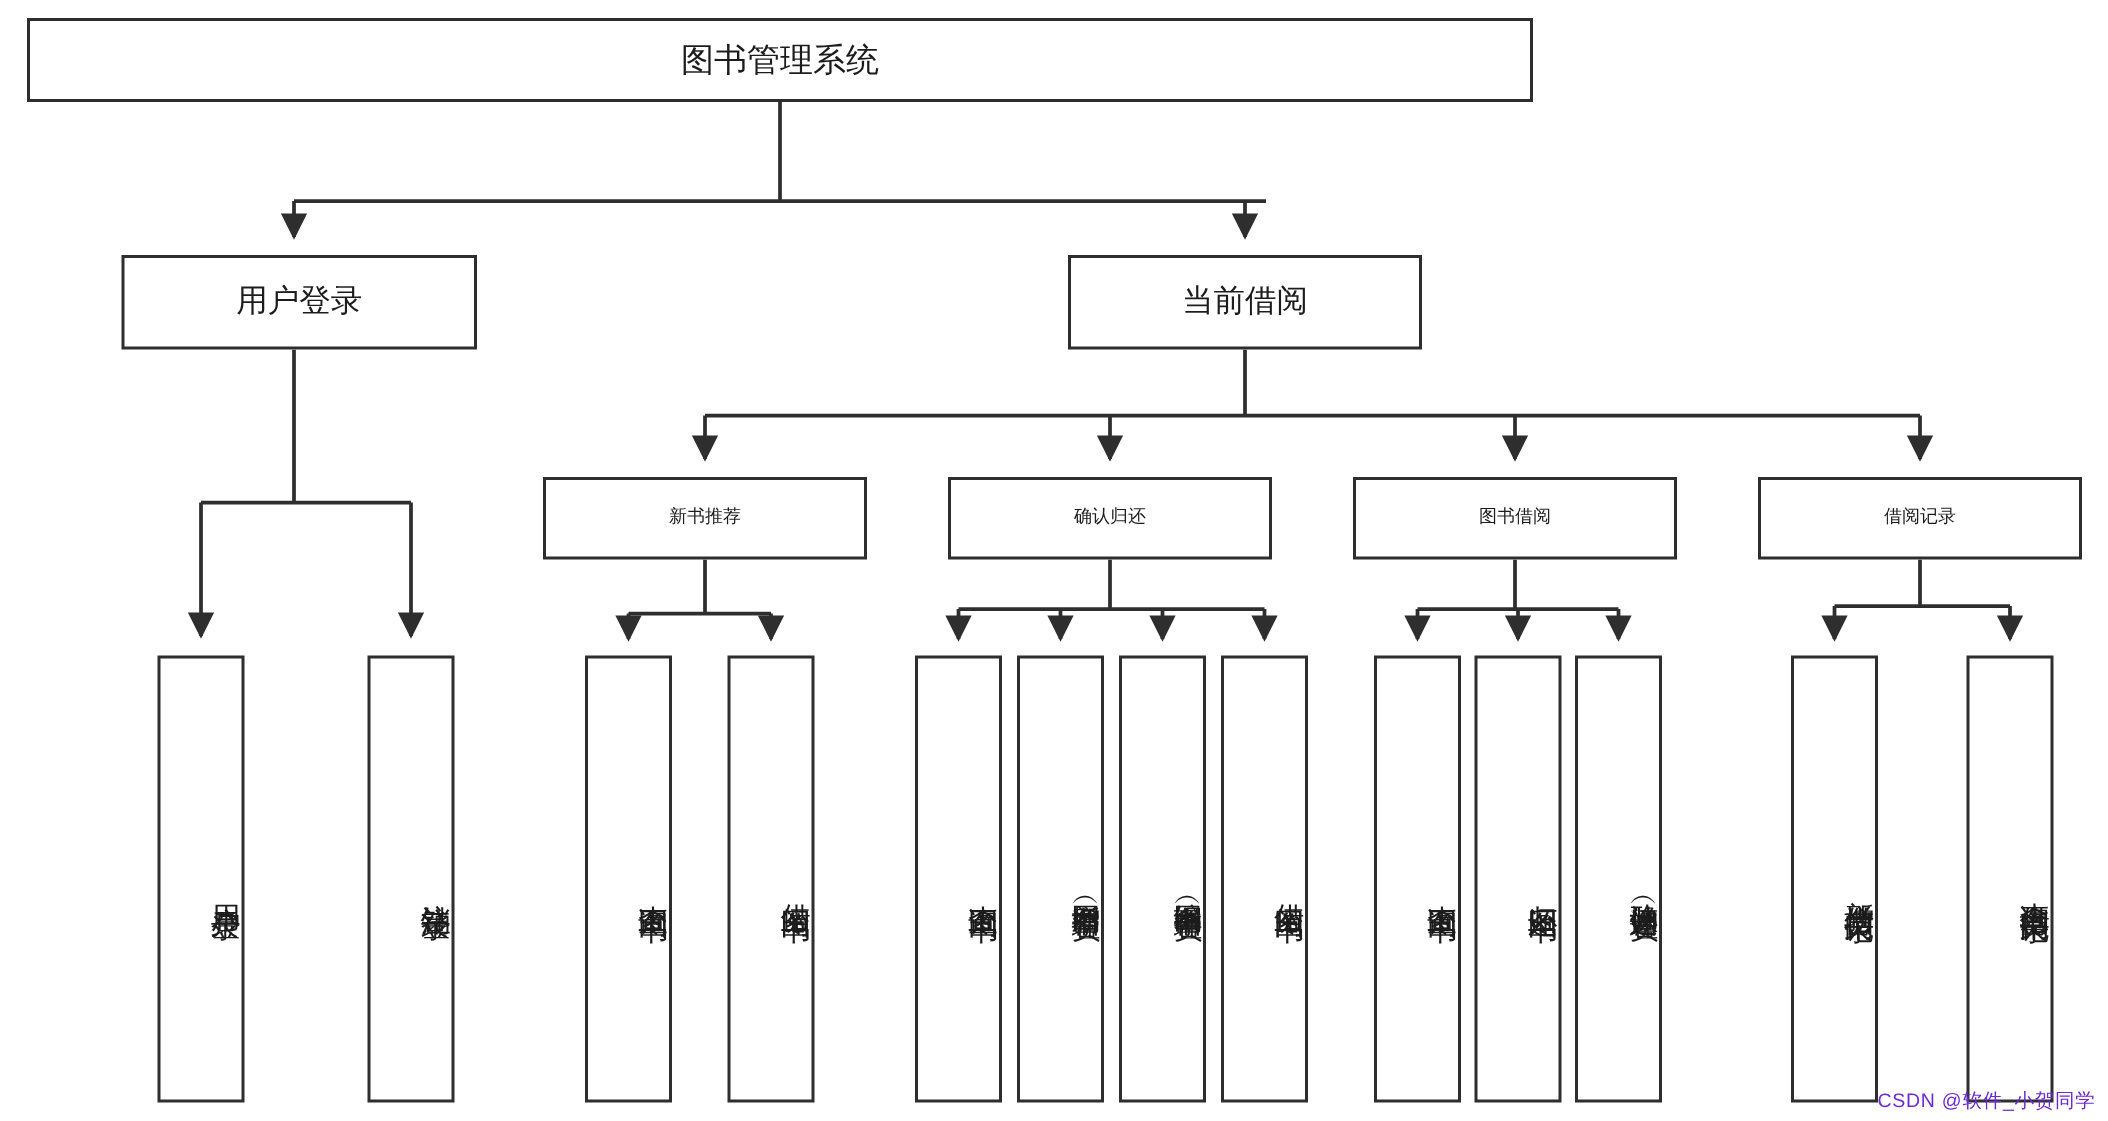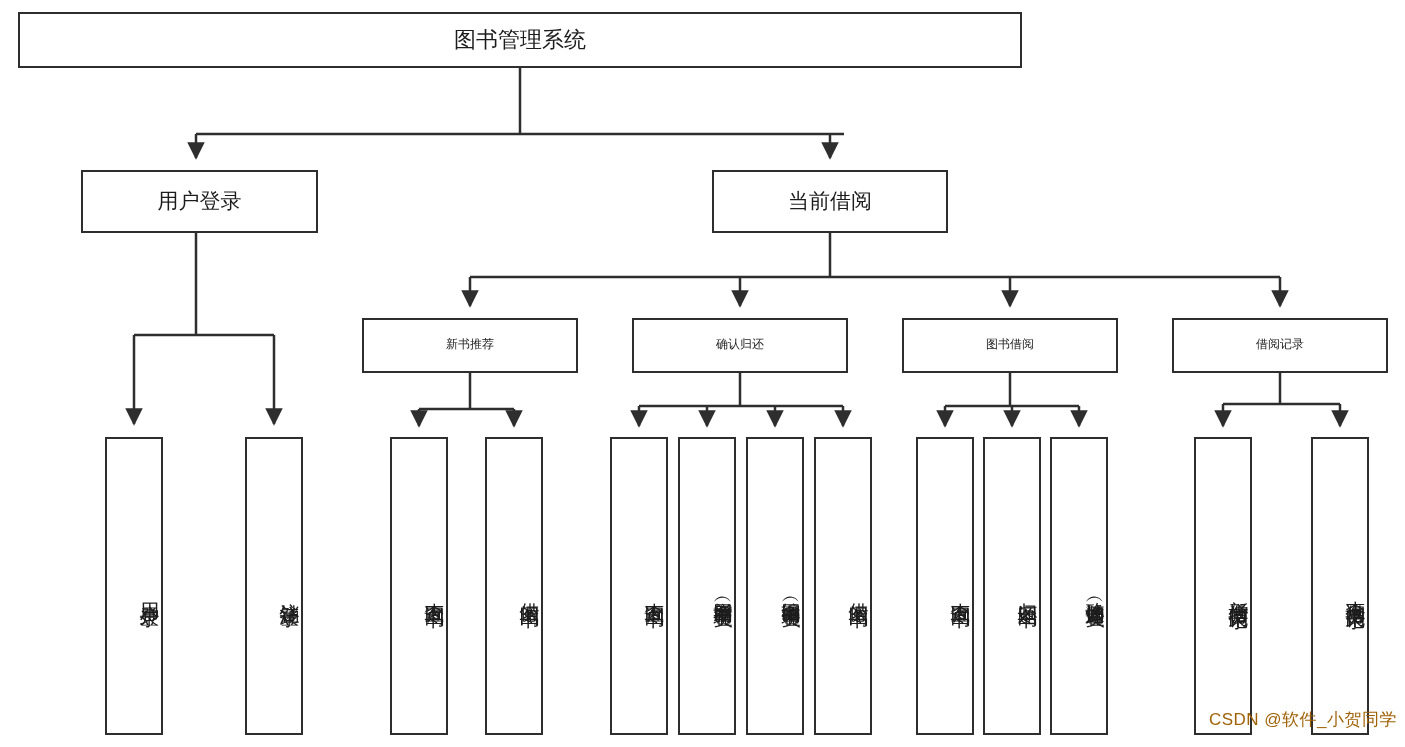--- a/index.html
+++ b/index.html
@@ -42,23 +42,23 @@
     padding:10px 0 0 0;
     align-items:flex-start;
     justify-content:center;
     white-space:nowrap;
   }
   .node.leaf.tall{ font-size:19px; letter-spacing:1px; }
   .label{ display:block; }
   .watermark{
     position:absolute;
     right:8px;
-    bottom:16px;
-    font-size:17px;
-    color:#a16207;
+    bottom:4px;
+    font-size:13px;
+    color:#6d28d9;
     letter-spacing:0.5px;
     white-space:nowrap;
     user-select:none;
   }
 </style>
 </head>
 <body>
 
 <div id="canvas">
 

